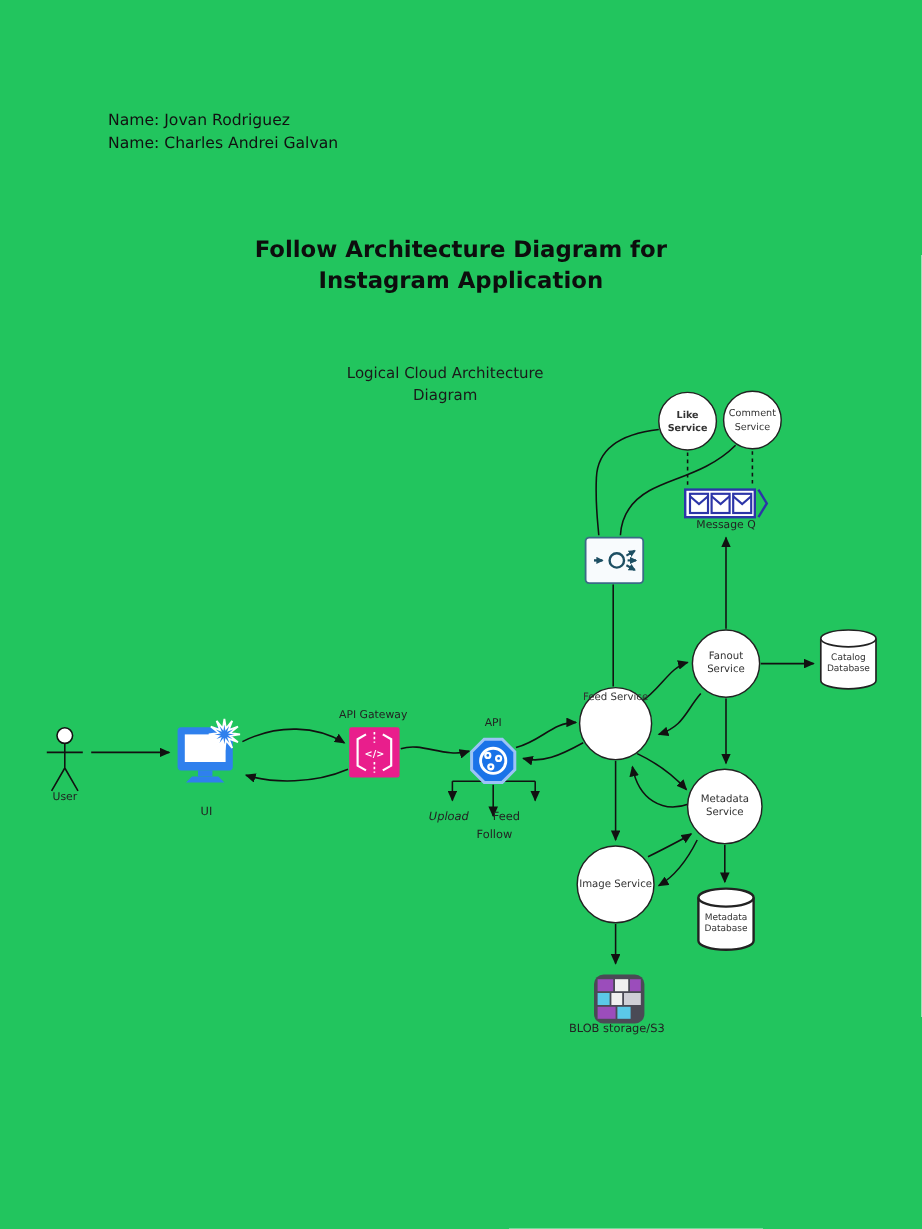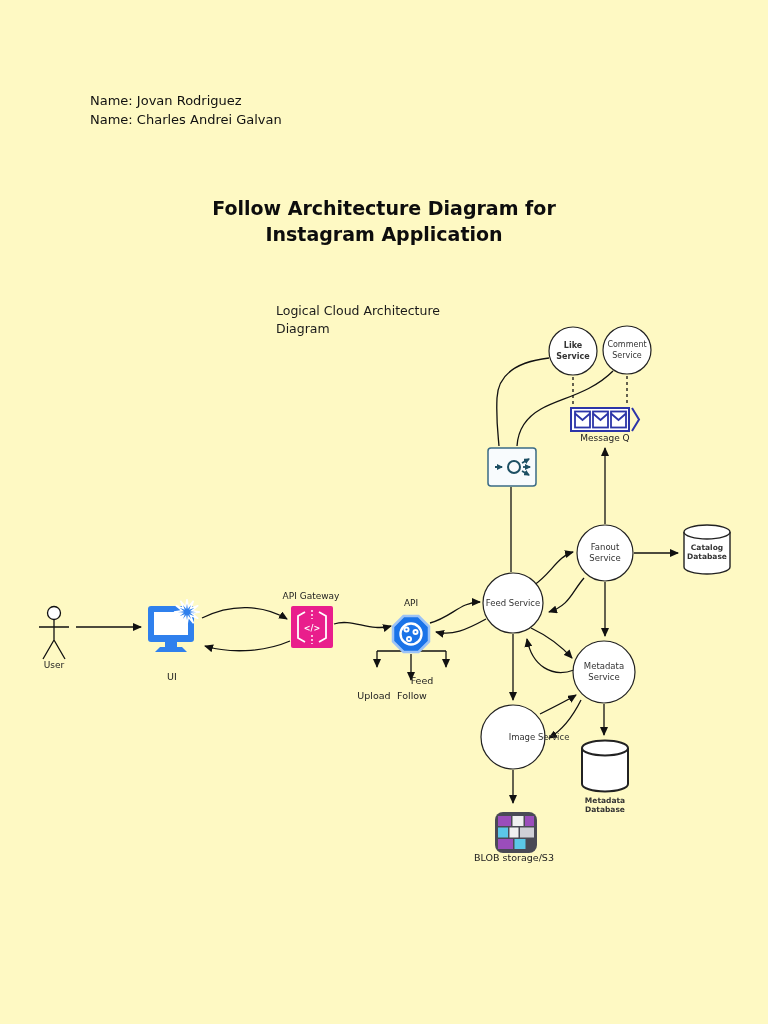--- a/index.html
+++ b/index.html
@@ -1,30 +1,30 @@
 <!DOCTYPE html>
 <html><head>
 <meta charset="utf-8">
 <style>
   html,body{margin:0;padding:0;background:#fff;}
-  .page{position:relative;width:768px;height:1024px;background:#fef9c3;overflow:hidden;
+  .page{position:relative;width:768px;height:1024px;background:#22c55e;overflow:hidden;
         font-family:"DejaVu Sans","Liberation Sans",sans-serif;color:#111;}
   .names{position:absolute;left:90px;top:91px;font-size:13px;line-height:19px;color:#111;}
   .doc-title{position:absolute;left:0;top:195px;width:768px;text-align:center;
              font-size:19px;font-weight:700;line-height:26px;color:#0d0d0d;}
   .caption{position:absolute;left:276px;top:302px;width:190px;font-size:12.5px;
-           line-height:17.5px;color:#1a1a1a;}
+           line-height:17.5px;color:#1a1a1a;text-align:center;}
   svg.diagram{position:absolute;left:0;top:0;}
   .lbl{position:absolute;transform:translateX(-50%);white-space:nowrap;
        font-size:9.5px;color:#222;text-align:center;}
   .lbl.sm{font-size:9px;}
   .clbl{position:absolute;display:flex;align-items:center;justify-content:center;
         text-align:center;font-size:8.5px;line-height:11px;color:#333;}
   .cyl-lbl{position:absolute;display:flex;align-items:center;justify-content:center;
-        text-align:center;font-size:7.5px;line-height:9.5px;color:#333;font-weight:bold;}
+        text-align:center;font-size:7.5px;line-height:9.5px;color:#333;}
 </style>
 </head>
 <body>
 
 <div class="page">
 
   <div class="names">
     <div>Name: Jovan Rodriguez</div>
     <div>Name: Charles Andrei Galvan</div>
   </div>
@@ -158,29 +158,29 @@
       <rect x="520" y="827.5" width="14" height="10" fill="#cfcfd6"></rect>
       <rect x="498" y="839" width="15" height="10" fill="#9b4dbb"></rect>
       <rect x="514.5" y="839" width="11" height="10" fill="#5bc8e8"></rect>
     </g>
   </svg>
 
   <div class="lbl sm" style="left:54px;top:660px;">User</div>
   <div class="lbl" style="left:172px;top:655px;margin-top:16px;">UI</div>
   <div class="lbl sm" style="left:311px;top:591px;">API Gateway</div>
   <div class="lbl sm" style="left:411px;top:598px;">API</div>
-  <div class="lbl" style="left:374px;top:690px;">Upload</div>
+  <div class="lbl" style="left:374px;top:675px;font-style:italic;">Upload</div>
   <div class="lbl" style="left:412px;top:690px;">Follow</div>
   <div class="lbl" style="left:422px;top:675px;">Feed</div>
   <div class="lbl sm" style="left:605px;top:433px;">Message Q</div>
   <div class="lbl" style="left:514px;top:852px;">BLOB storage/S3</div>
 
   <div class="clbl" style="left:550px;top:328px;width:46px;height:46px;font-size:8px;font-weight:bold;">Like Service</div>
   <div class="clbl" style="left:605px;top:327px;width:44px;height:46px;font-size:8px;">Comment Service</div>
   <div class="clbl" style="left:578px;top:526px;width:54px;height:54px;">Fanout Service</div>
-  <div class="clbl" style="left:484px;top:574px;width:58px;height:58px;">Feed Service</div>
+  <div class="clbl" style="left:484px;top:552px;width:58px;height:58px;">Feed Service</div>
   <div class="clbl" style="left:574px;top:642px;width:60px;height:60px;">Metadata Service</div>
-  <div class="clbl" style="left:482px;top:706px;width:62px;height:62px;margin-left:26px;">Image Service</div>
+  <div class="clbl" style="left:482px;top:706px;width:62px;height:62px;">Image Service</div>
 
   <div class="cyl-lbl" style="left:685px;top:536px;width:44px;height:32px;">Catalog Database</div>
-  <div class="cyl-lbl" style="left:583px;top:753px;width:44px;height:32px;margin-top:36px;">Metadata Database</div>
+  <div class="cyl-lbl" style="left:583px;top:753px;width:44px;height:32px;">Metadata Database</div>
 
 </div>
 
 </body></html>

